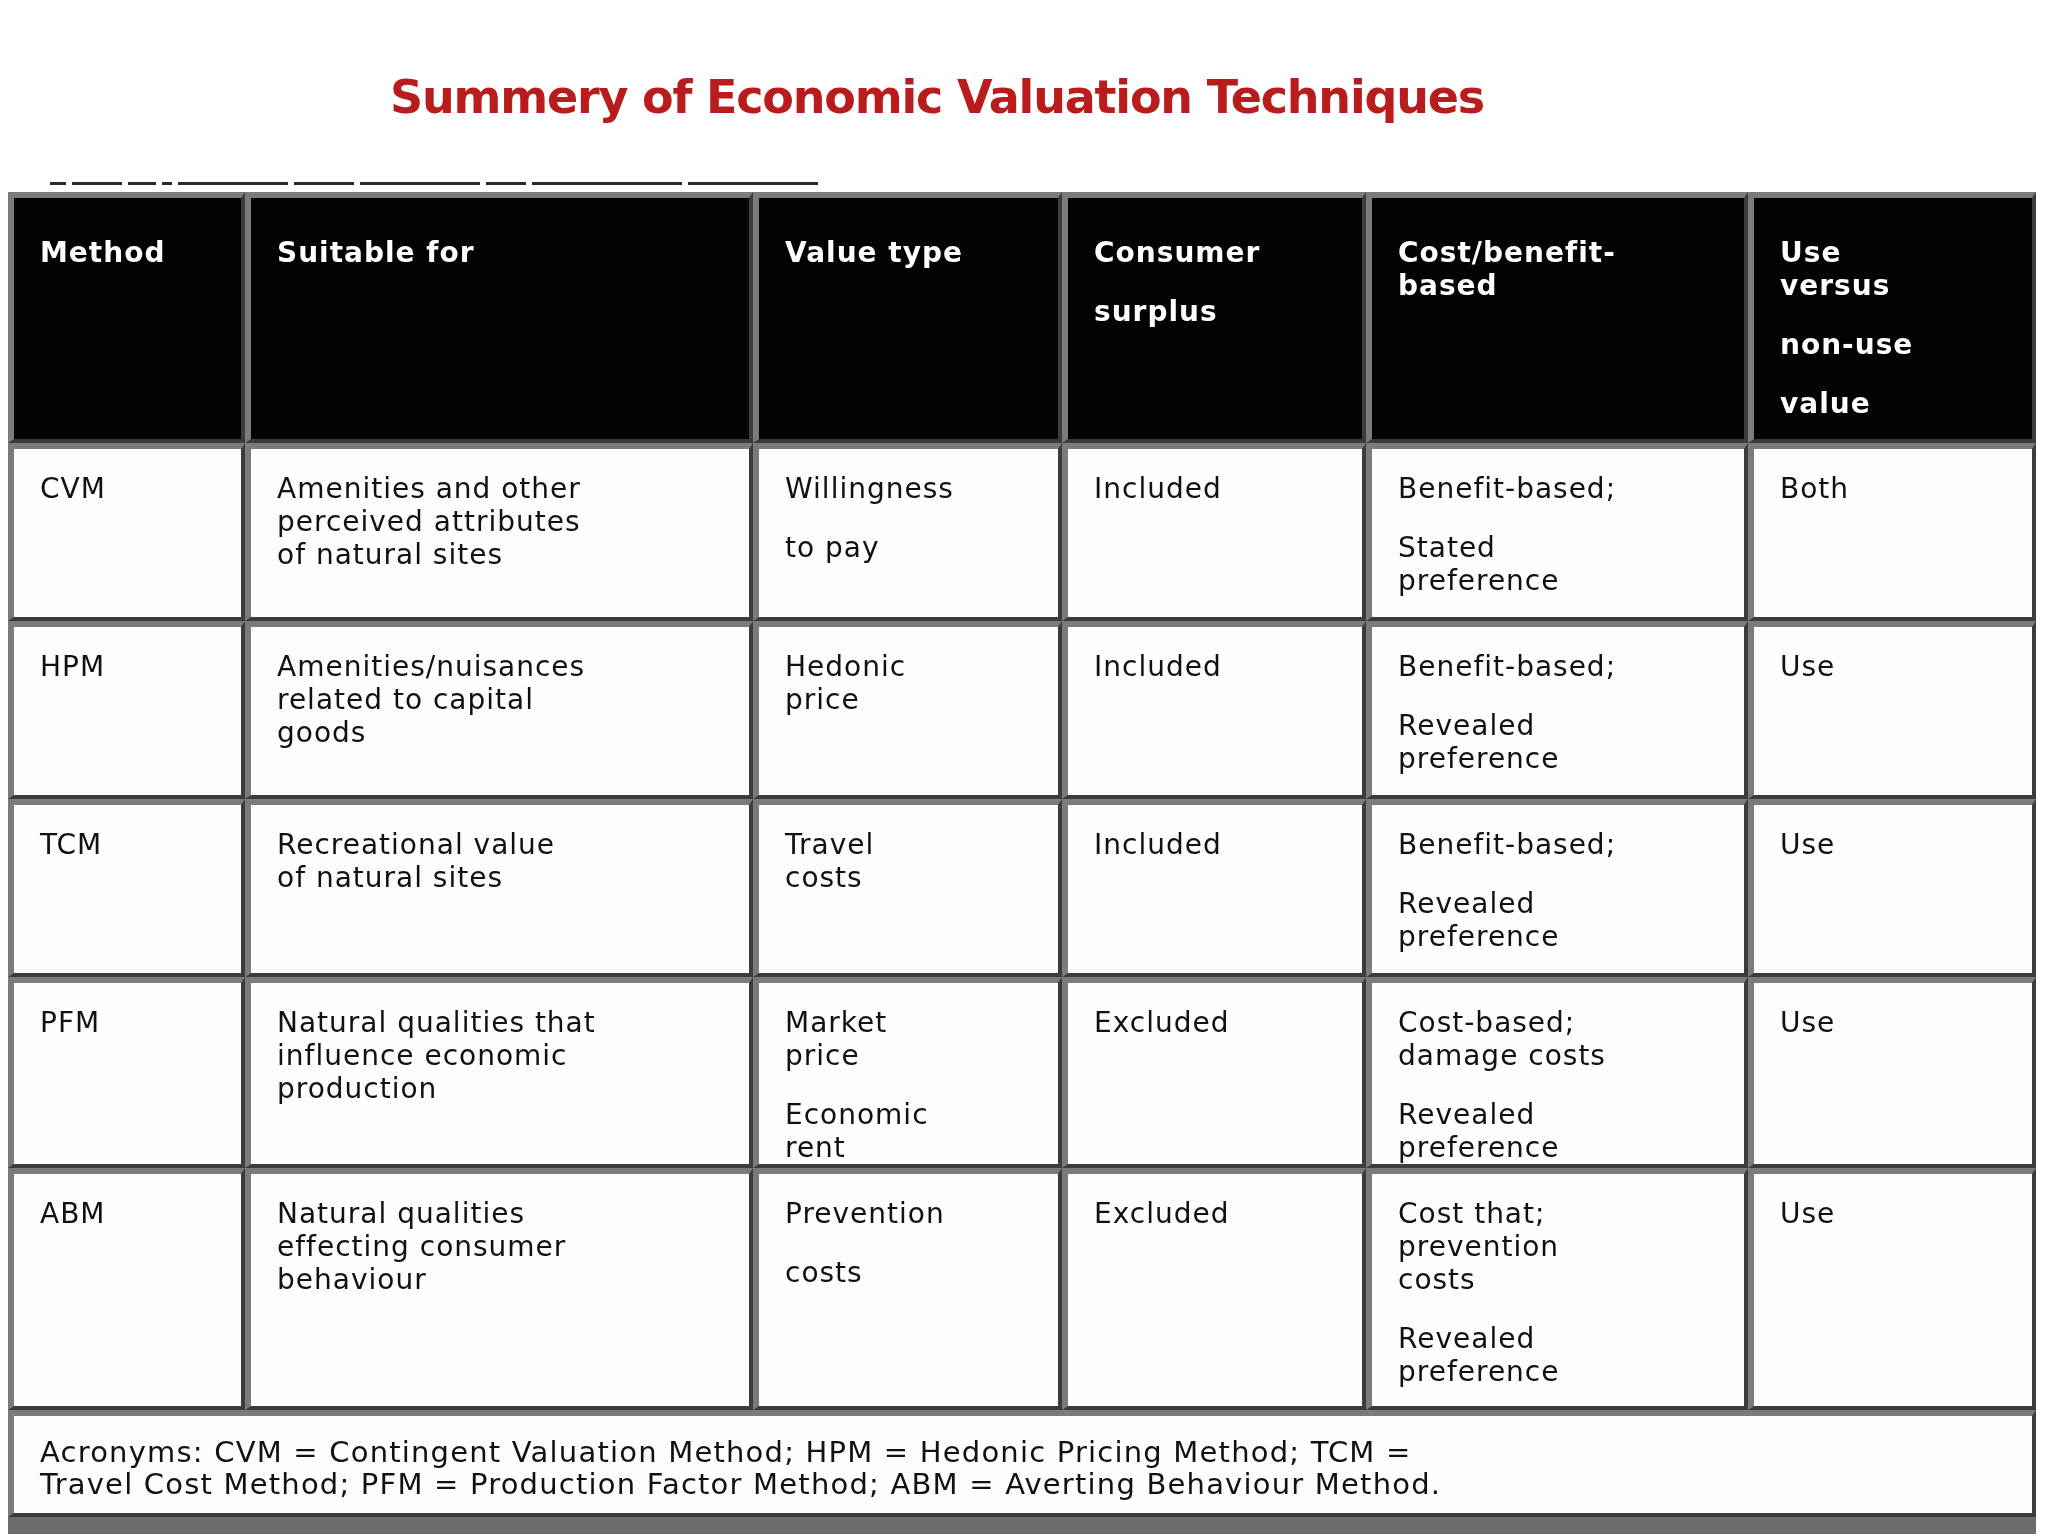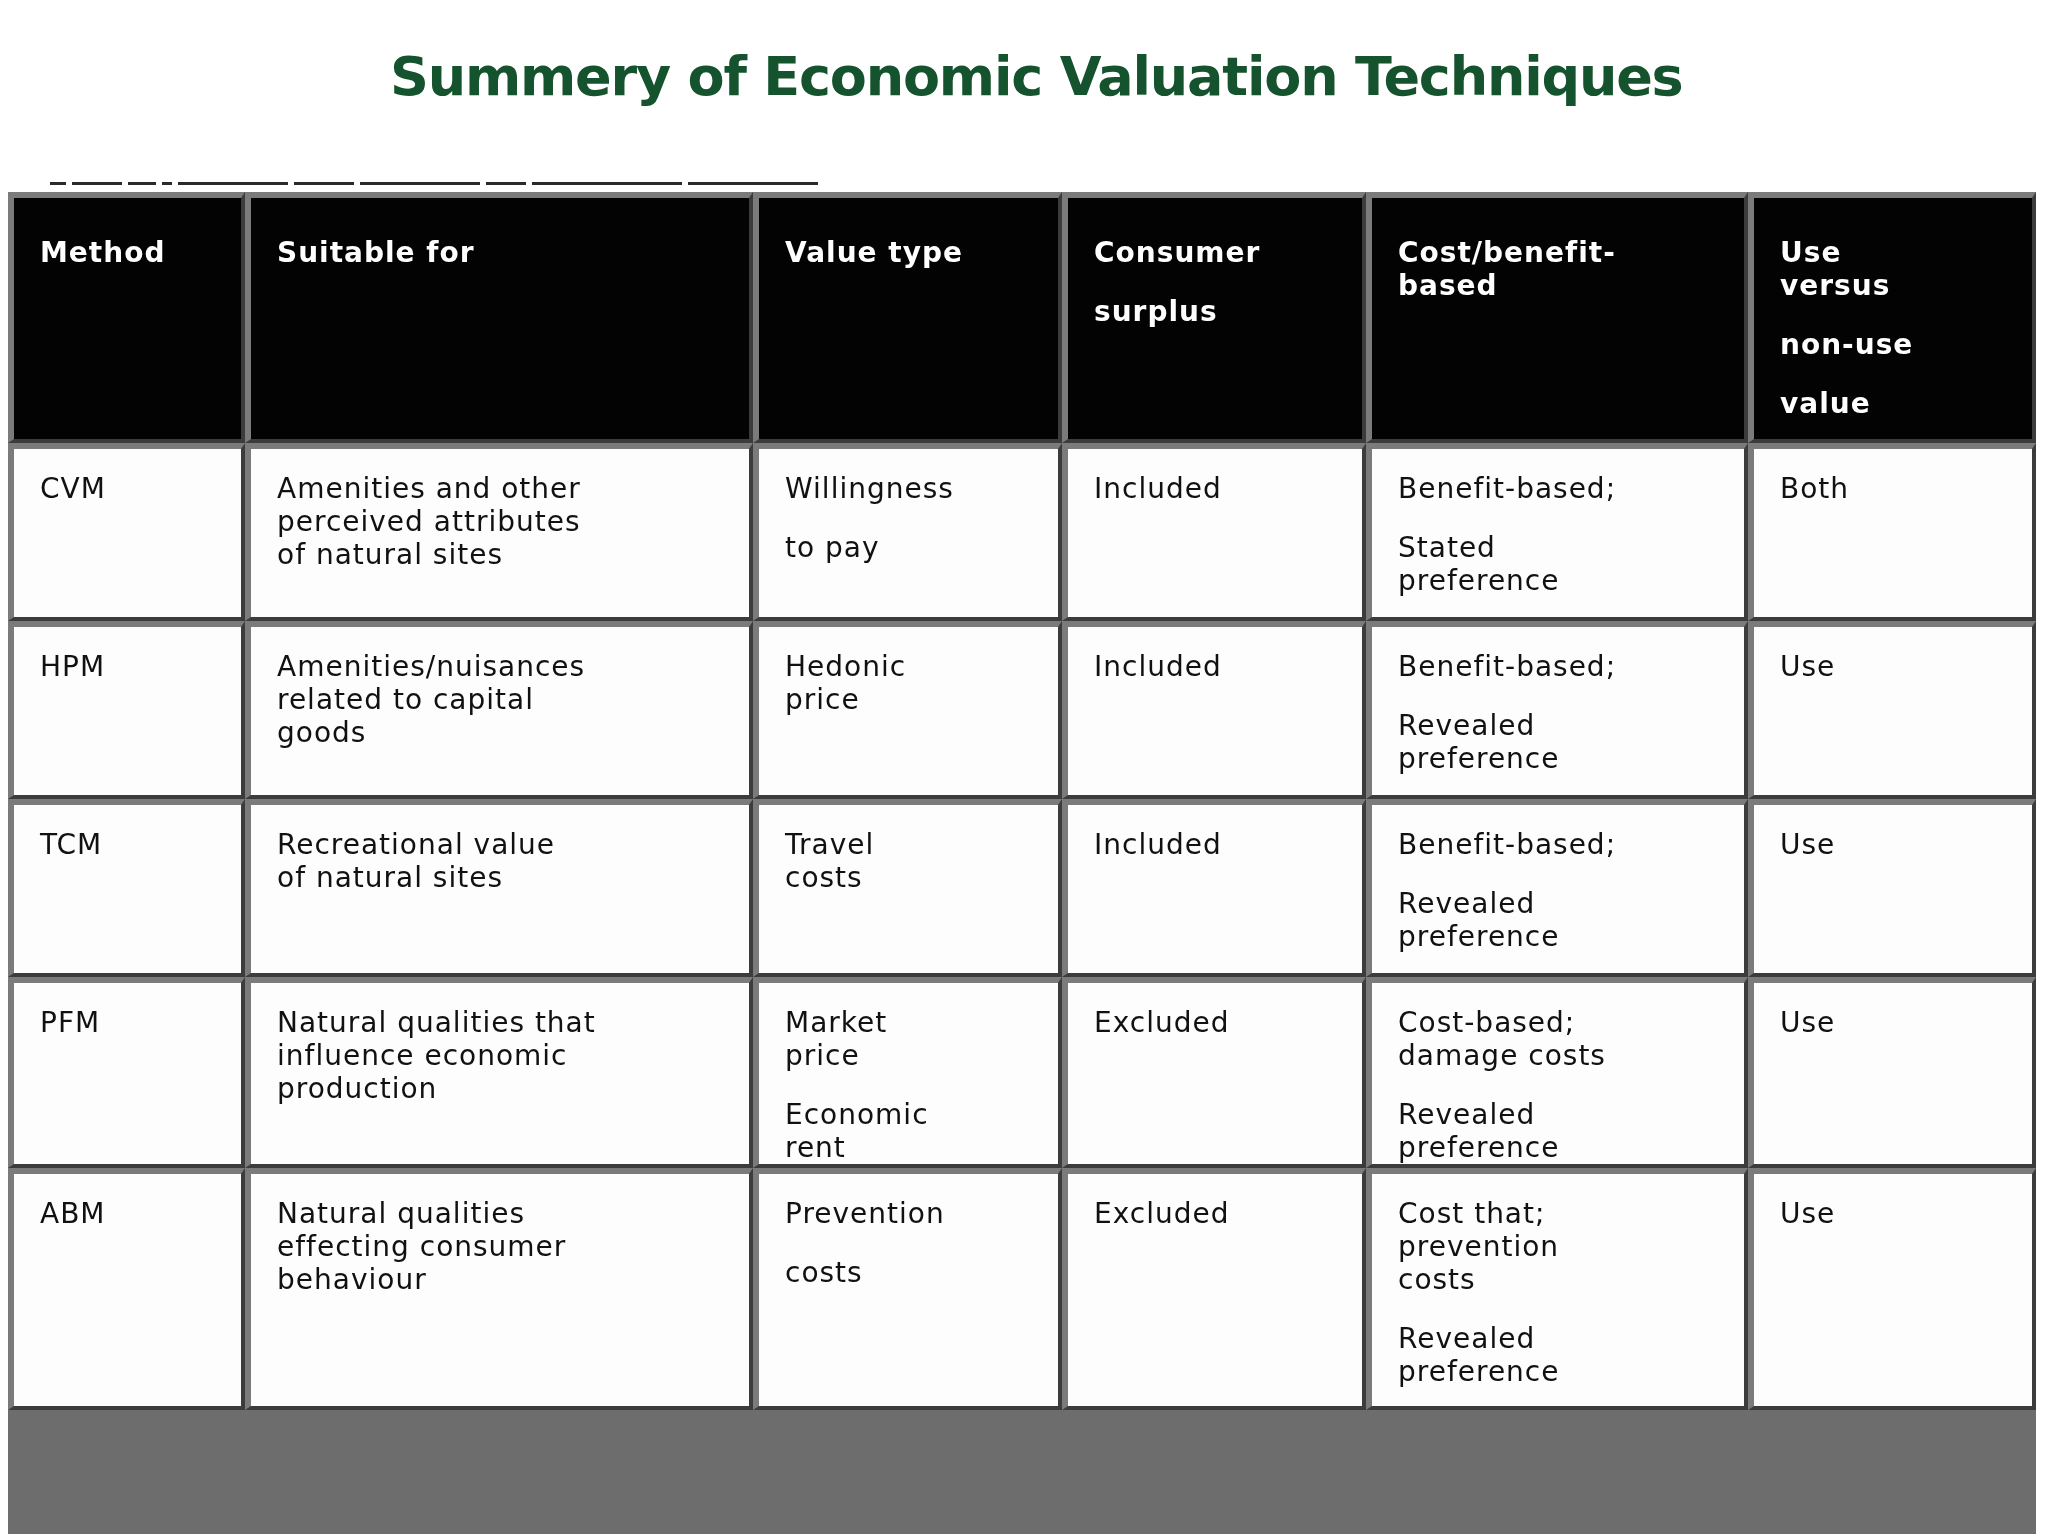--- a/index.html
+++ b/index.html
@@ -10,28 +10,28 @@
   body {
     width: 2048px;
     height: 1536px;
     position: relative;
     overflow: hidden;
     font-family: "Liberation Sans", sans-serif;
   }
   .slide-title {
     position: absolute;
     left: 390px;
-    top: 42px;
+    top: 62px;
     width: 1050px;
     height: 70px;
     font-family: "DejaVu Sans", sans-serif;
     font-weight: bold;
-    font-size: 54px;
+    font-size: 46px;
     line-height: 70px;
-    color: #14532d;
+    color: #b91c1c;
     letter-spacing: -1.2px;
     white-space: nowrap;
   }
   .caption-strip {
     position: absolute;
     left: 50px;
     top: 180px;
     width: 830px;
     height: 6px;
     overflow: hidden;
@@ -367,15 +367,23 @@
               <span class="line">Revealed</span>
               <span class="line">preference</span>
             </div>
           </td>
         <td>
             <div class="cell-inner">
               <span class="line">Use</span>
             </div>
           </td>
       </tr>
+      <tr class="r-foot">
+        <td colspan="6">
+          <div class="cell-inner">
+            <span class="line">Acronyms: CVM = Contingent Valuation Method; HPM = Hedonic Pricing Method; TCM =</span>
+            <span class="line">Travel Cost Method; PFM = Production Factor Method; ABM = Averting Behaviour Method.</span>
+          </div>
+        </td>
+      </tr>
     </tbody>
   </table>
 </div>
 
 </body></html>

